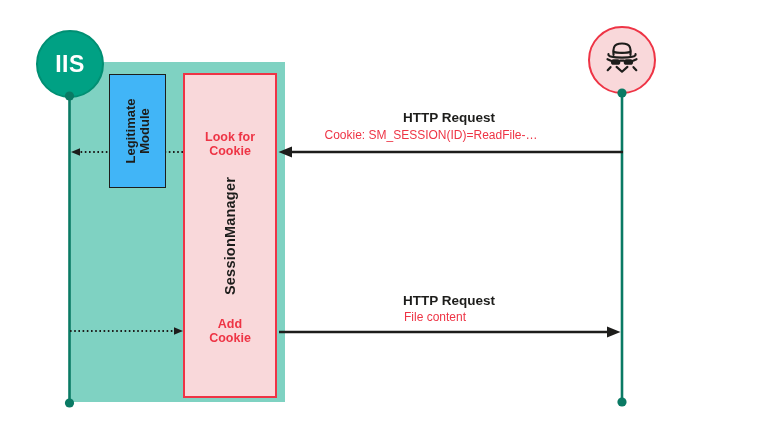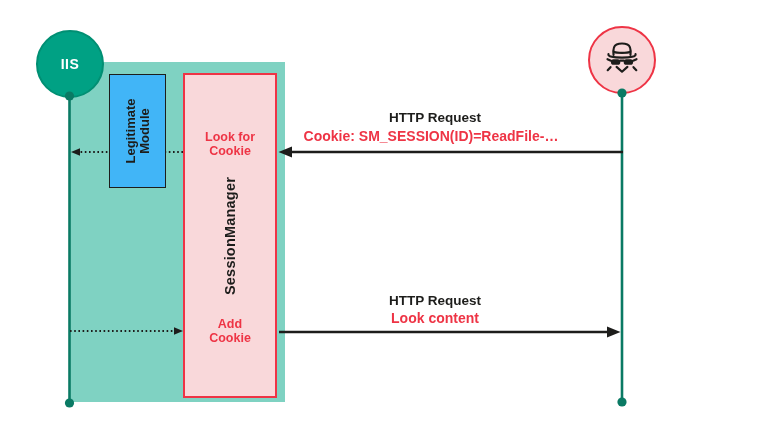--- a/index.html
+++ b/index.html
@@ -47,31 +47,31 @@
   .action-top{top:55px;}
   .action-bottom{top:242px;padding:0 18px;box-sizing:border-box;}
   .actor-circle{
     position:absolute;border-radius:50%;box-sizing:border-box;
     display:flex;align-items:center;justify-content:center;z-index:5;
   }
   .iis-circle{
     left:36px;top:30px;width:68px;height:68px;
     background:var(--teal-actor);border:2px solid var(--teal-actor-border);
   }
-  .iis-text{color:#fff;font-weight:bold;font-size:14px;letter-spacing:.5px;}
+  .iis-text{color:#fff;font-weight:bold;font-size:23px;letter-spacing:.5px;}
   .attacker-circle{
     left:588px;top:26px;width:68px;height:68px;
     background:var(--pink-fill);border:2px solid var(--red-accent);
   }
   .msg{
     position:absolute;text-align:center;white-space:nowrap;z-index:4;
     transform:translateX(-50%);
   }
-  .msg-title{color:var(--text-dark);font-weight:bold;font-size:13.5px;}
-  .msg-detail{color:var(--red-accent);font-size:14px;font-weight:bold;}
+  .msg-title{color:var(--text-dark);font-weight:bold;font-size:13.5px;margin-left:14px;}
+  .msg-detail{color:var(--red-accent);font-size:12px;}
   .ln{stroke:var(--text-dark);stroke-width:2.4;}
   .ln-dot{stroke:var(--text-dark);stroke-width:2;stroke-dasharray:1.6 2.6;}
   .head{fill:var(--text-dark);}
   .life{stroke:var(--lifeline);stroke-width:2.6;}
   .life-dot{fill:var(--lifeline);}
   .spy{stroke:var(--text-dark);stroke-width:2;fill:none;stroke-linecap:round;stroke-linejoin:round;}
   .spy-fill{fill:var(--text-dark);stroke:none;}
 </style>
 </head>
 <body>
@@ -136,15 +136,15 @@
 
     <circle class="life-dot" cx="69.5" cy="96" r="4.6"></circle>
     <circle class="life-dot" cx="69.5" cy="403" r="4.6"></circle>
     <circle class="life-dot" cx="622" cy="93" r="4.6"></circle>
     <circle class="life-dot" cx="622" cy="402" r="4.6"></circle>
   </svg>
 
   <div class="msg msg-title" style="left:435px;top:110px;">HTTP Request</div>
   <div class="msg msg-detail" style="left:431px;top:128px;">Cookie: SM_SESSION(ID)=ReadFile-…</div>
   <div class="msg msg-title" style="left:435px;top:293px;">HTTP Request</div>
-  <div class="msg msg-detail" style="left:435px;top:310px;">Look content</div>
+  <div class="msg msg-detail" style="left:435px;top:310px;">File content</div>
 
 </div>
 
 </body></html>

